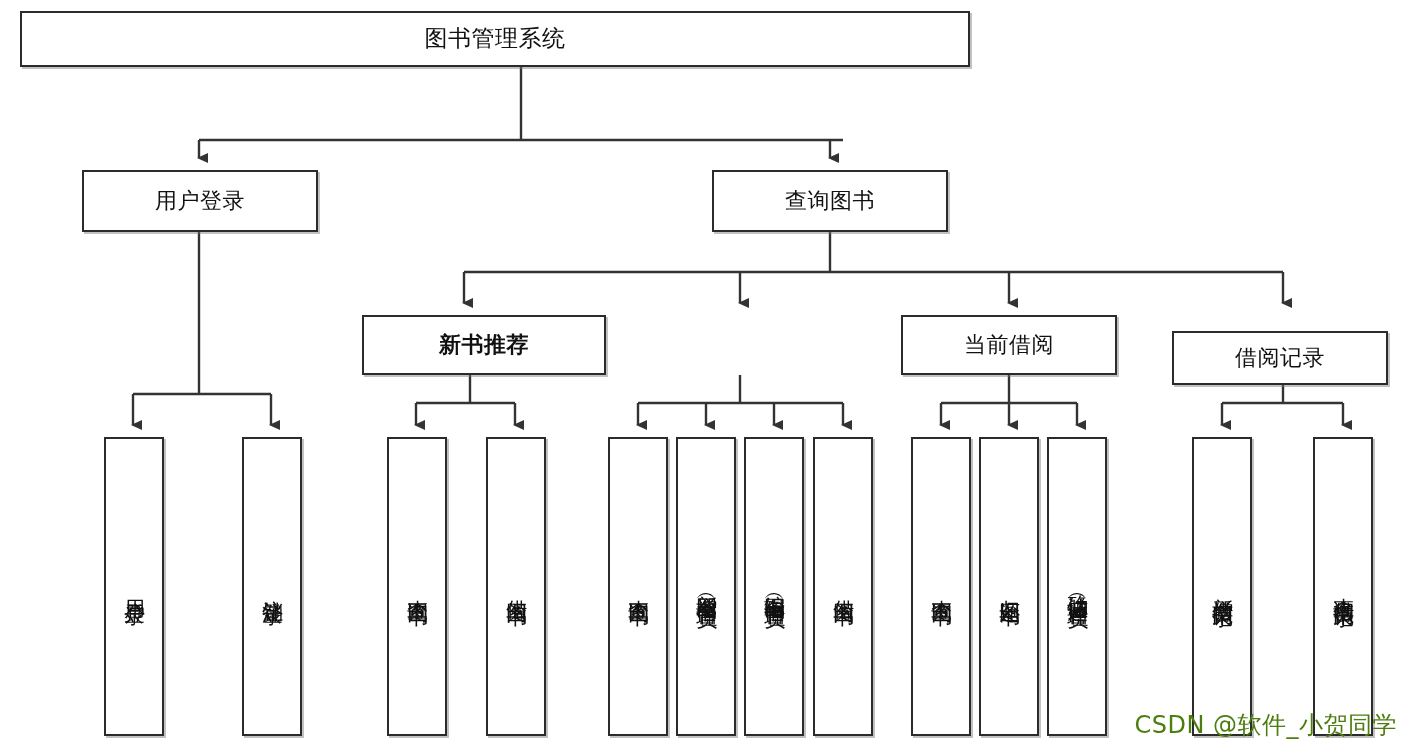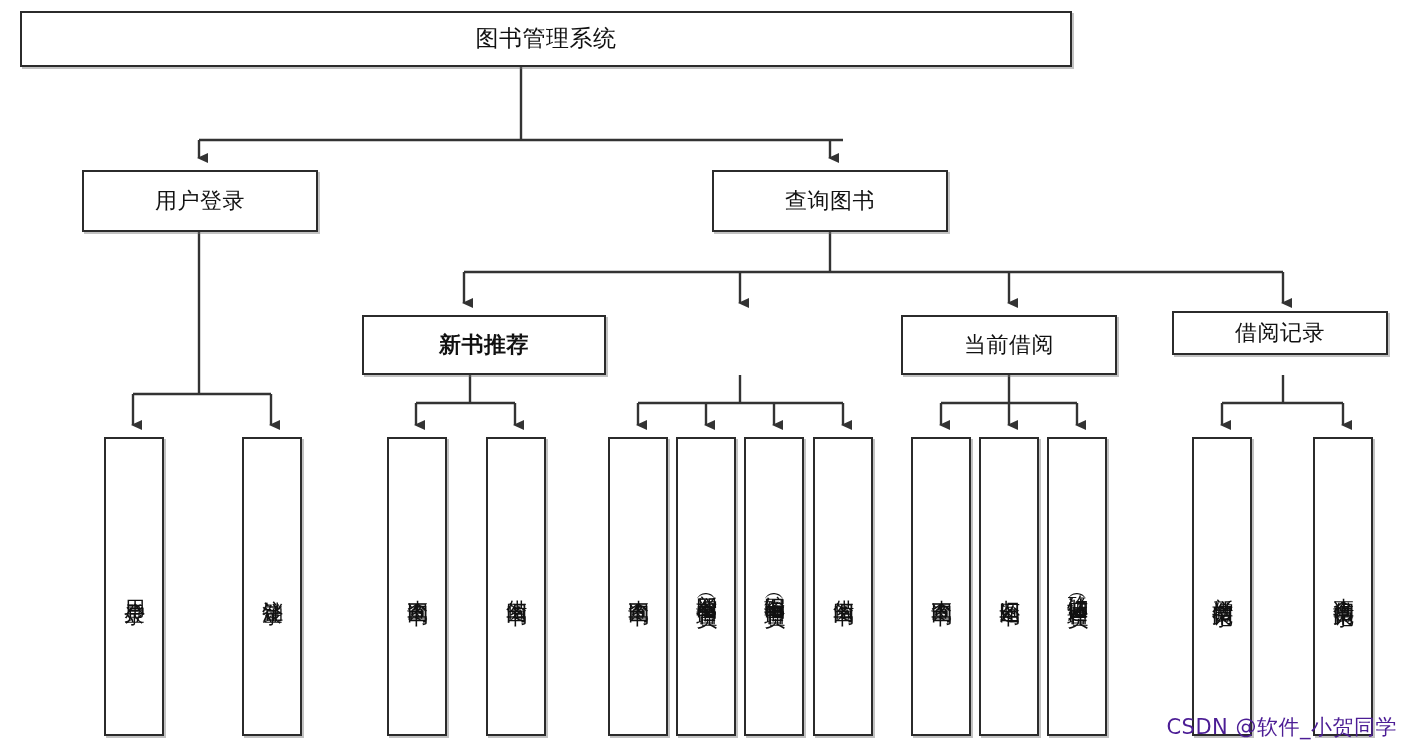--- a/index.html
+++ b/index.html
@@ -60,22 +60,22 @@
     text-orientation: upright;
     font-size: 21px;
     line-height: 1.12;
     letter-spacing: 2px;
     max-height: 100%;
   }
   .watermark {
     position: absolute;
     right: 8px;
     bottom: 6px;
-    font-size: 21px;
-    color: #4c1d95;
+    font-size: 24px;
+    color: #4d7c0f;
     white-space: nowrap;
     letter-spacing: 0.5px;
   }
 </style>
 </head>
 <body>
 
 <div id="diagram-root">
 
   <svg id="edges" viewBox="0 0 1405 747" xmlns="http://www.w3.org/2000/svg">
@@ -121,38 +121,38 @@
       <path d="M1009,403 L1009,425" marker-end="url(#arrow)"></path>
       <path d="M1077,403 L1077,425" marker-end="url(#arrow)"></path>
 
       <path d="M1283,375 L1283,403"></path>
       <path d="M1222,403 L1343,403"></path>
       <path d="M1222,403 L1222,425" marker-end="url(#arrow)"></path>
       <path d="M1343,403 L1343,425" marker-end="url(#arrow)"></path>
     </g>
   </svg>
 
-  <div class="node horiz root" style="left:20px; top:11px; width:1052px; height:56px;">
+  <div class="node horiz root" style="left:20px; top:11px; width:950px; height:56px;">
     <span class="label">图书管理系统</span>
   </div>
 
   <div class="node horiz" style="left:82px; top:170px; width:236px; height:62px;">
     <span class="label">用户登录</span>
   </div>
   <div class="node horiz" style="left:712px; top:170px; width:236px; height:62px;">
     <span class="label">查询图书</span>
   </div>
 
   <div class="node horiz" style="left:362px; top:315px; width:244px; height:60px;font-weight:bold;">
     <span class="label">新书推荐</span>
   </div>
   <div class="node horiz" style="left:901px; top:315px; width:216px; height:60px;">
     <span class="label">当前借阅</span>
   </div>
-  <div class="node horiz" style="left:1172px; top:311px; width:216px; height:44px;">
+  <div class="node horiz" style="left:1172px; top:331px; width:216px; height:54px;">
     <span class="label">借阅记录</span>
   </div>
 
   <div class="node vert" style="left:104px; top:437px; width:60px; height:299px;">
     <span class="label">用户登录</span>
   </div>
   <div class="node vert" style="left:242px; top:437px; width:60px; height:299px;">
     <span class="label">注销登录</span>
   </div>
 

